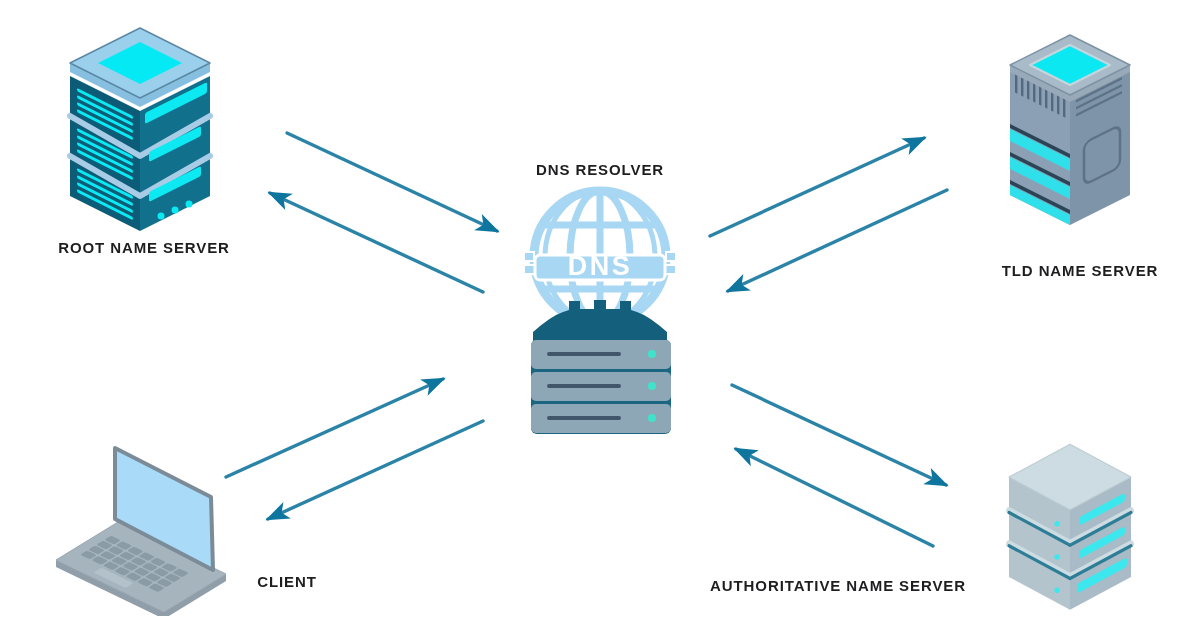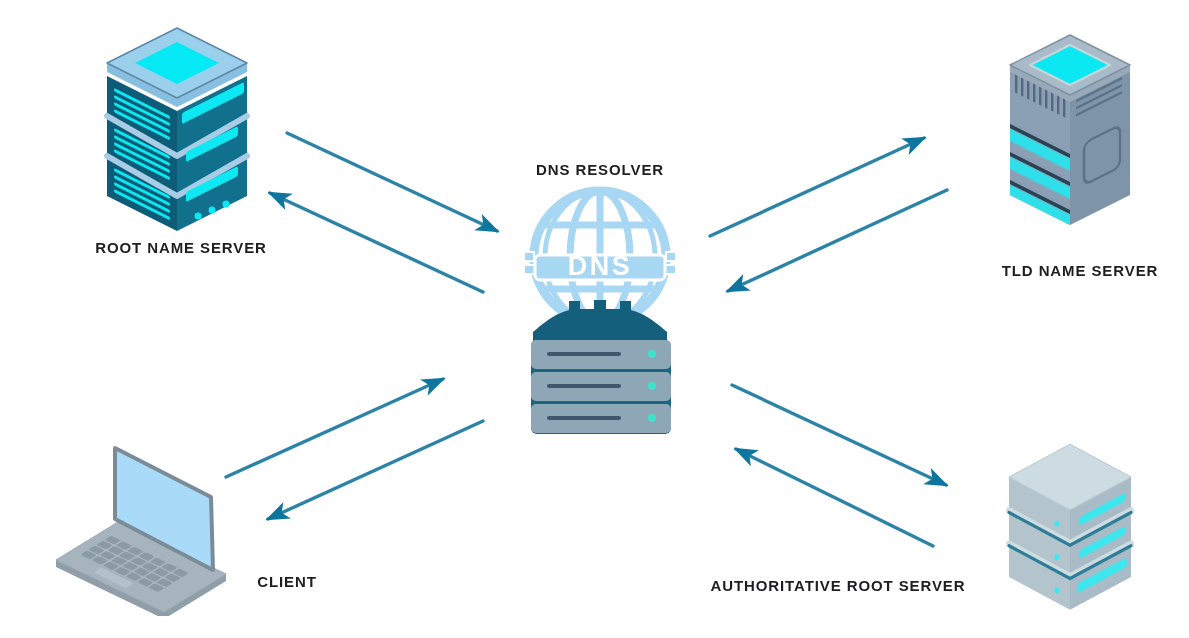--- a/index.html
+++ b/index.html
@@ -28,21 +28,21 @@
   <line x1="287" y1="133" x2="497" y2="231" marker-end="url(#ah)"></line>
       <line x1="483" y1="292" x2="270" y2="193" marker-end="url(#ah)"></line>
       <line x1="710" y1="236" x2="924" y2="138" marker-end="url(#ah)"></line>
       <line x1="947" y1="190" x2="728" y2="291" marker-end="url(#ah)"></line>
       <line x1="226" y1="477" x2="443" y2="379" marker-end="url(#ah)"></line>
       <line x1="483" y1="421" x2="268" y2="519" marker-end="url(#ah)"></line>
       <line x1="732" y1="385" x2="946" y2="485" marker-end="url(#ah)"></line>
       <line x1="933" y1="546" x2="736" y2="449" marker-end="url(#ah)"></line>
     </svg>
 
-  <div class="node" style="left:25px;top:26px;width:240px;height:240px;margin-left:37px;">
+  <div class="node" style="left:25px;top:26px;width:240px;height:240px;">
     <svg style="left:32px;top:0;" width="166" height="206" viewBox="0 0 166 206">
       <polygon points="13,50 83,85 83,205 13,170" fill="#0d5c77"></polygon>
       <polygon points="83,85 153,50 153,170 83,205" fill="#11708c"></polygon>
       <polyline points="13,90 83,130 153,90" fill="none" stroke="#a9cce6" stroke-width="6" stroke-linejoin="round" stroke-linecap="round"></polyline>
       <polyline points="13,130 83,170 153,130" fill="none" stroke="#a9cce6" stroke-width="6" stroke-linejoin="round" stroke-linecap="round"></polyline>
       <g transform="skewY(26.57)" fill="#0ce9f2">
         <rect x="20" y="52" width="56" height="3.2" rx="1.6"></rect>
           <rect x="20" y="59" width="56" height="3.2" rx="1.6"></rect>
         <rect x="20" y="66" width="56" height="3.2" rx="1.6"></rect>
           <rect x="20" y="73" width="56" height="3.2" rx="1.6"></rect>
@@ -222,16 +222,16 @@
       </g>
       <circle cx="56" cy="78" r="2.6" fill="#3ce7ee"></circle>
       <circle cx="56" cy="109" r="2.6" fill="#3ce7ee"></circle>
       <circle cx="56" cy="140" r="2.6" fill="#3ce7ee"></circle>
       <polyline points="8,65.5 69,96 130,65.5" fill="none" stroke="#cddce2" stroke-width="6" stroke-linejoin="round" stroke-linecap="round"></polyline>
       <polyline points="8,67.5 69,98 130,67.5" fill="none" stroke="#2e7d96" stroke-width="3" stroke-linejoin="round" stroke-linecap="round"></polyline>
       <polyline points="8,96.5 69,127 130,96.5" fill="none" stroke="#cddce2" stroke-width="6" stroke-linejoin="round" stroke-linecap="round"></polyline>
       <polyline points="8,98.5 69,129 130,98.5" fill="none" stroke="#2e7d96" stroke-width="3" stroke-linejoin="round" stroke-linecap="round"></polyline>
       <polygon points="69,4 130,34.5 69,65 8,34.5" fill="#cddce2" stroke="#bccbd3" stroke-width="1" stroke-linejoin="round"></polygon>
     </svg>
-    <div class="node-label" style="left:188px;top:137px;">AUTHORITATIVE ROOT SERVER</div>
+    <div class="node-label" style="left:188px;top:137px;">AUTHORITATIVE NAME SERVER</div>
   </div>
 
 </div>
 
 </body></html>

